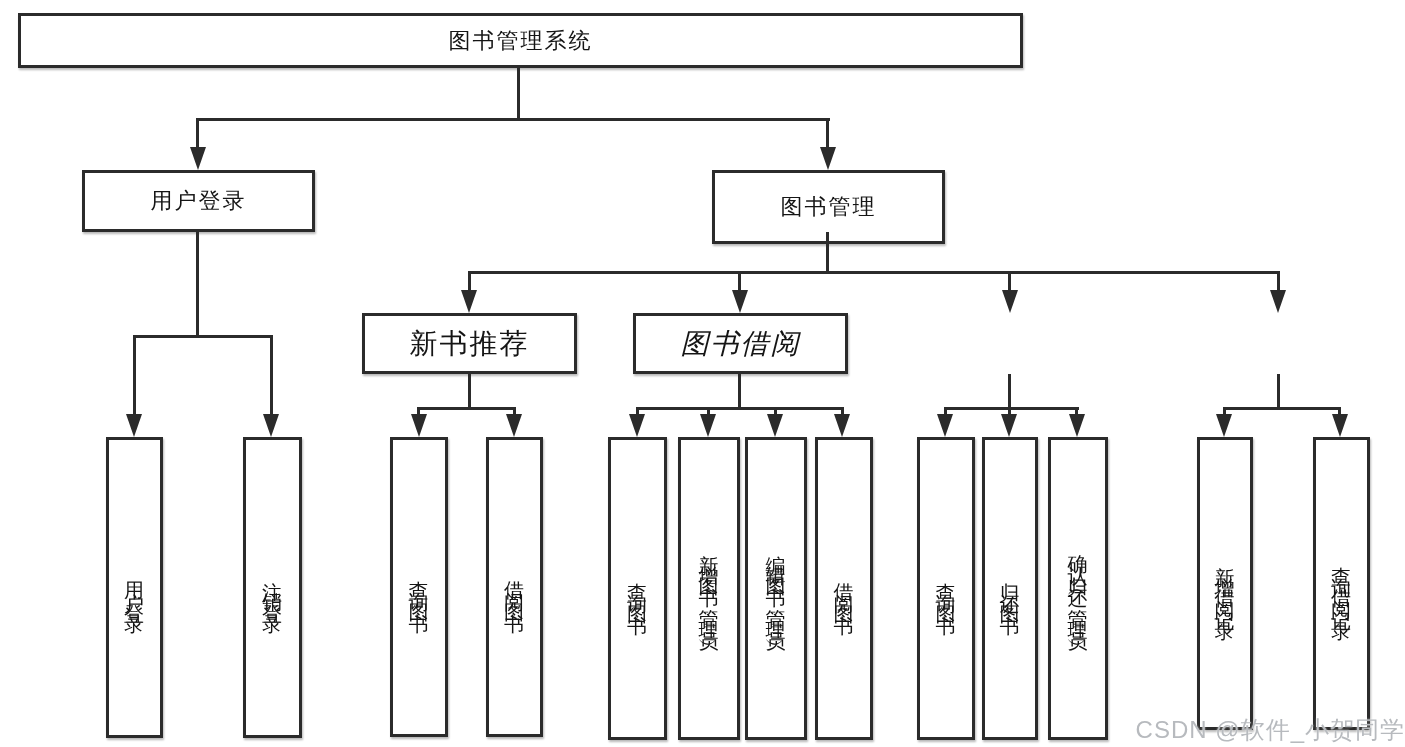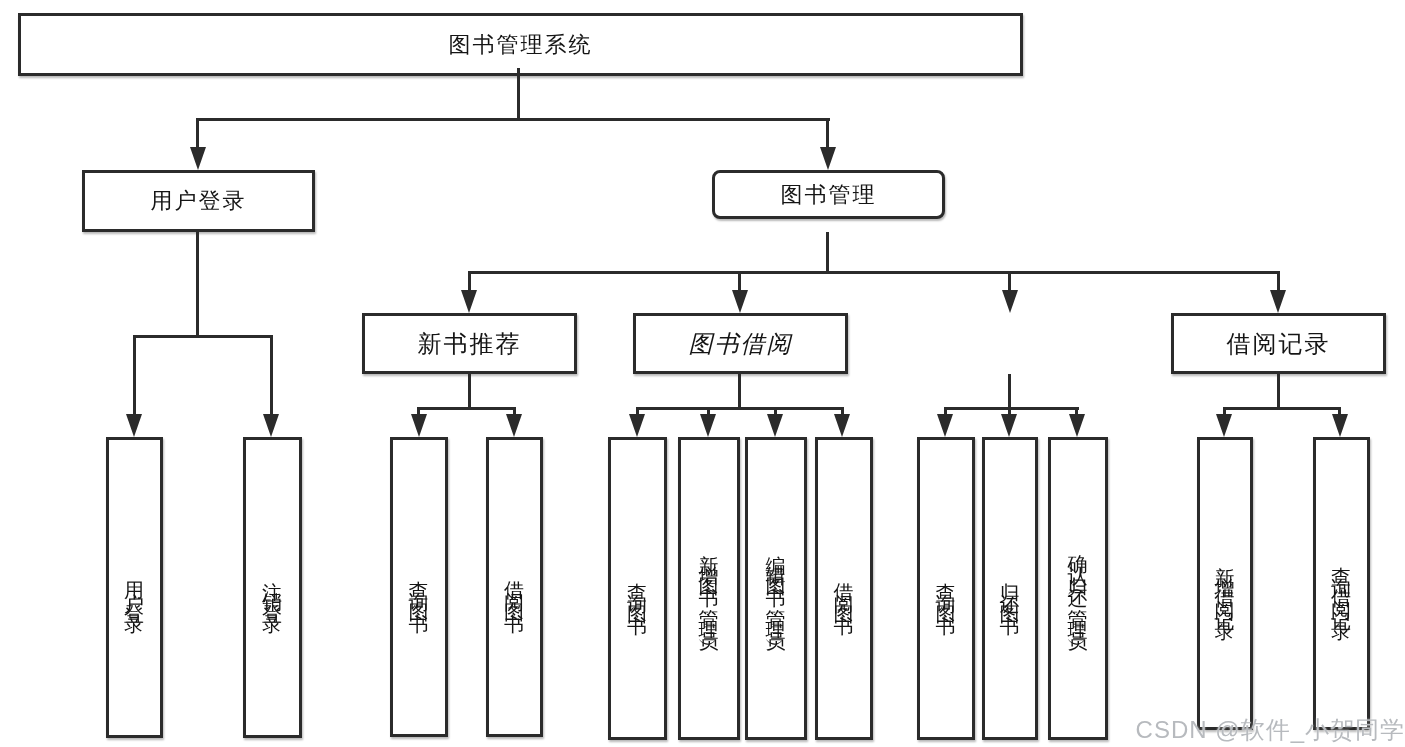--- a/index.html
+++ b/index.html
@@ -22,21 +22,21 @@
     border: 3px solid #2b2b2b;
     box-shadow: 1px 2px 2px rgba(0,0,0,0.28);
     display: flex;
     align-items: center;
     justify-content: center;
     color: #151515;
     font-size: 22px;
     letter-spacing: 2px;
     white-space: nowrap;
   }
-  .node.small { font-size: 24px; text-align: center; }
+  .node.small { font-size: 28px; text-align: center; }
   .vtext {
     writing-mode: vertical-rl;
     text-orientation: mixed;
     font-size: 20px;
     letter-spacing: 11px;
     line-height: 1;
     white-space: nowrap;
   }
   .hline, .vline {
     position: absolute;
@@ -62,35 +62,35 @@
     text-shadow: 0 0 2px rgba(255,255,255,0.9);
     white-space: nowrap;
     z-index: 5;
   }
 </style>
 </head>
 <body>
 
 <div id="canvas">
 
-  <div class="node" style="left:18px; top:13px; width:1005px; height:63px;">
+  <div class="node" style="left:18px; top:13px; width:1005px; height:55px;">
     <span>图书管理系统</span>
   </div>
 
   <div class="vline" style="left:517px; top:68px; height:52px;"></div>
   <div class="hline" style="left:196px; top:118px; width:634px;"></div>
   <div class="vline" style="left:196px; top:118px; height:30px;"></div>
   <div class="arrow" style="left:190px; top:147px;"></div>
   <div class="vline" style="left:826px; top:118px; height:30px;"></div>
   <div class="arrow" style="left:820px; top:147px;"></div>
 
   <div class="node" style="left:82px; top:170px; width:233px; height:62px;">
     <span>用户登录</span>
   </div>
-  <div class="node" style="left:712px; top:170px; width:233px; height:49px;border-radius:8px;">
+  <div class="node" style="left:712px; top:170px; width:233px; height:74px;">
     <span>图书管理</span>
   </div>
 
   <div class="vline" style="left:196px; top:232px; height:106px;"></div>
   <div class="hline" style="left:133px; top:335px; width:140px;"></div>
   <div class="vline" style="left:133px; top:335px; height:82px;"></div>
   <div class="arrow" style="left:126px; top:414px;"></div>
   <div class="vline" style="left:270px; top:335px; height:82px;"></div>
   <div class="arrow" style="left:263px; top:414px;"></div>
 
@@ -103,23 +103,20 @@
   <div class="vline" style="left:1008px; top:271px; height:21px;"></div>
   <div class="arrow" style="left:1002px; top:290px;"></div>
   <div class="vline" style="left:1277px; top:271px; height:21px;"></div>
   <div class="arrow" style="left:1270px; top:290px;"></div>
 
   <div class="node small" style="left:362px; top:313px; width:215px; height:61px;">
     <span>新书推荐</span>
   </div>
   <div class="node small" style="left:633px; top:313px; width:215px; height:61px;font-style:italic;">
     <span>图书借阅</span>
-  </div>
-  <div class="node small" style="left:1171px; top:313px; width:215px; height:61px;">
-    <span>借阅记录</span>
   </div>
 
   <div class="vline" style="left:468px; top:374px; height:36px;"></div>
   <div class="hline" style="left:417px; top:407px; width:99px;"></div>
   <div class="vline" style="left:417px; top:407px; height:9px;"></div>
   <div class="arrow" style="left:411px; top:414px;"></div>
   <div class="vline" style="left:513px; top:407px; height:9px;"></div>
   <div class="arrow" style="left:506px; top:414px;"></div>
 
   <div class="vline" style="left:738px; top:374px; height:36px;"></div>

